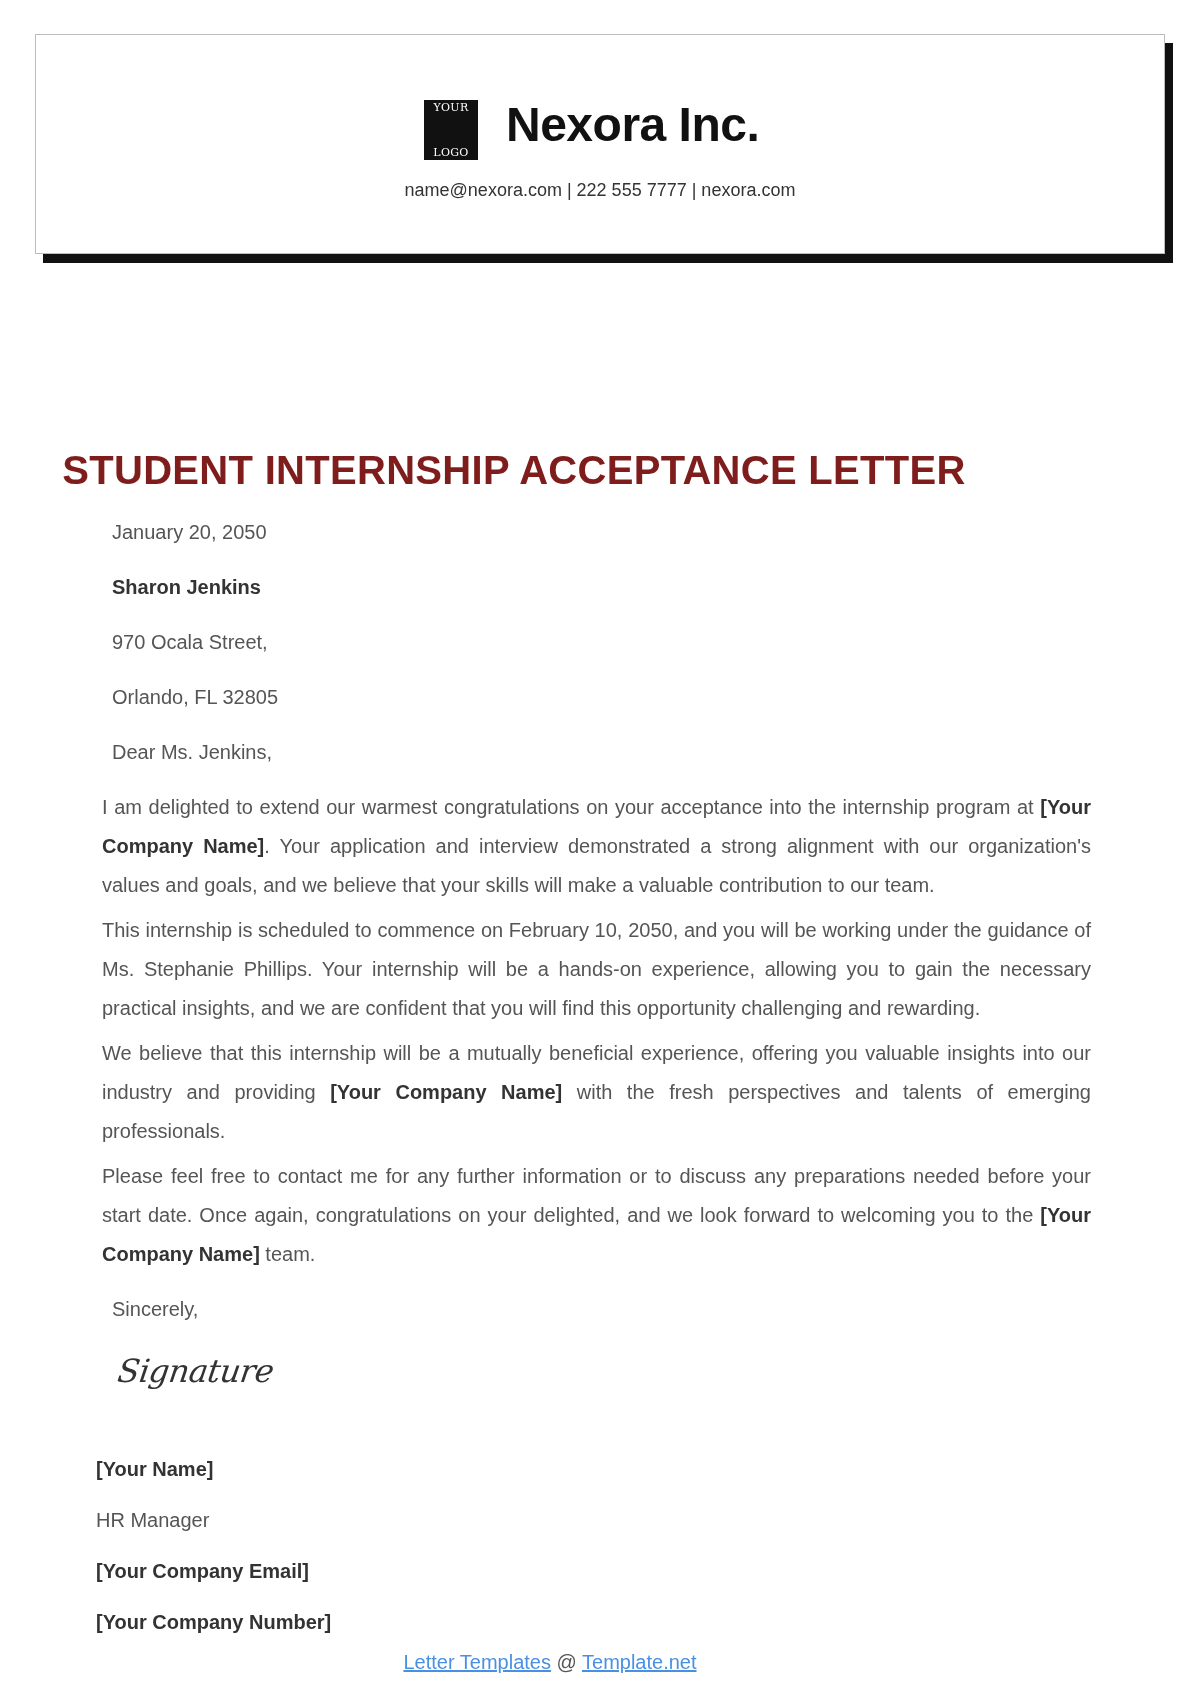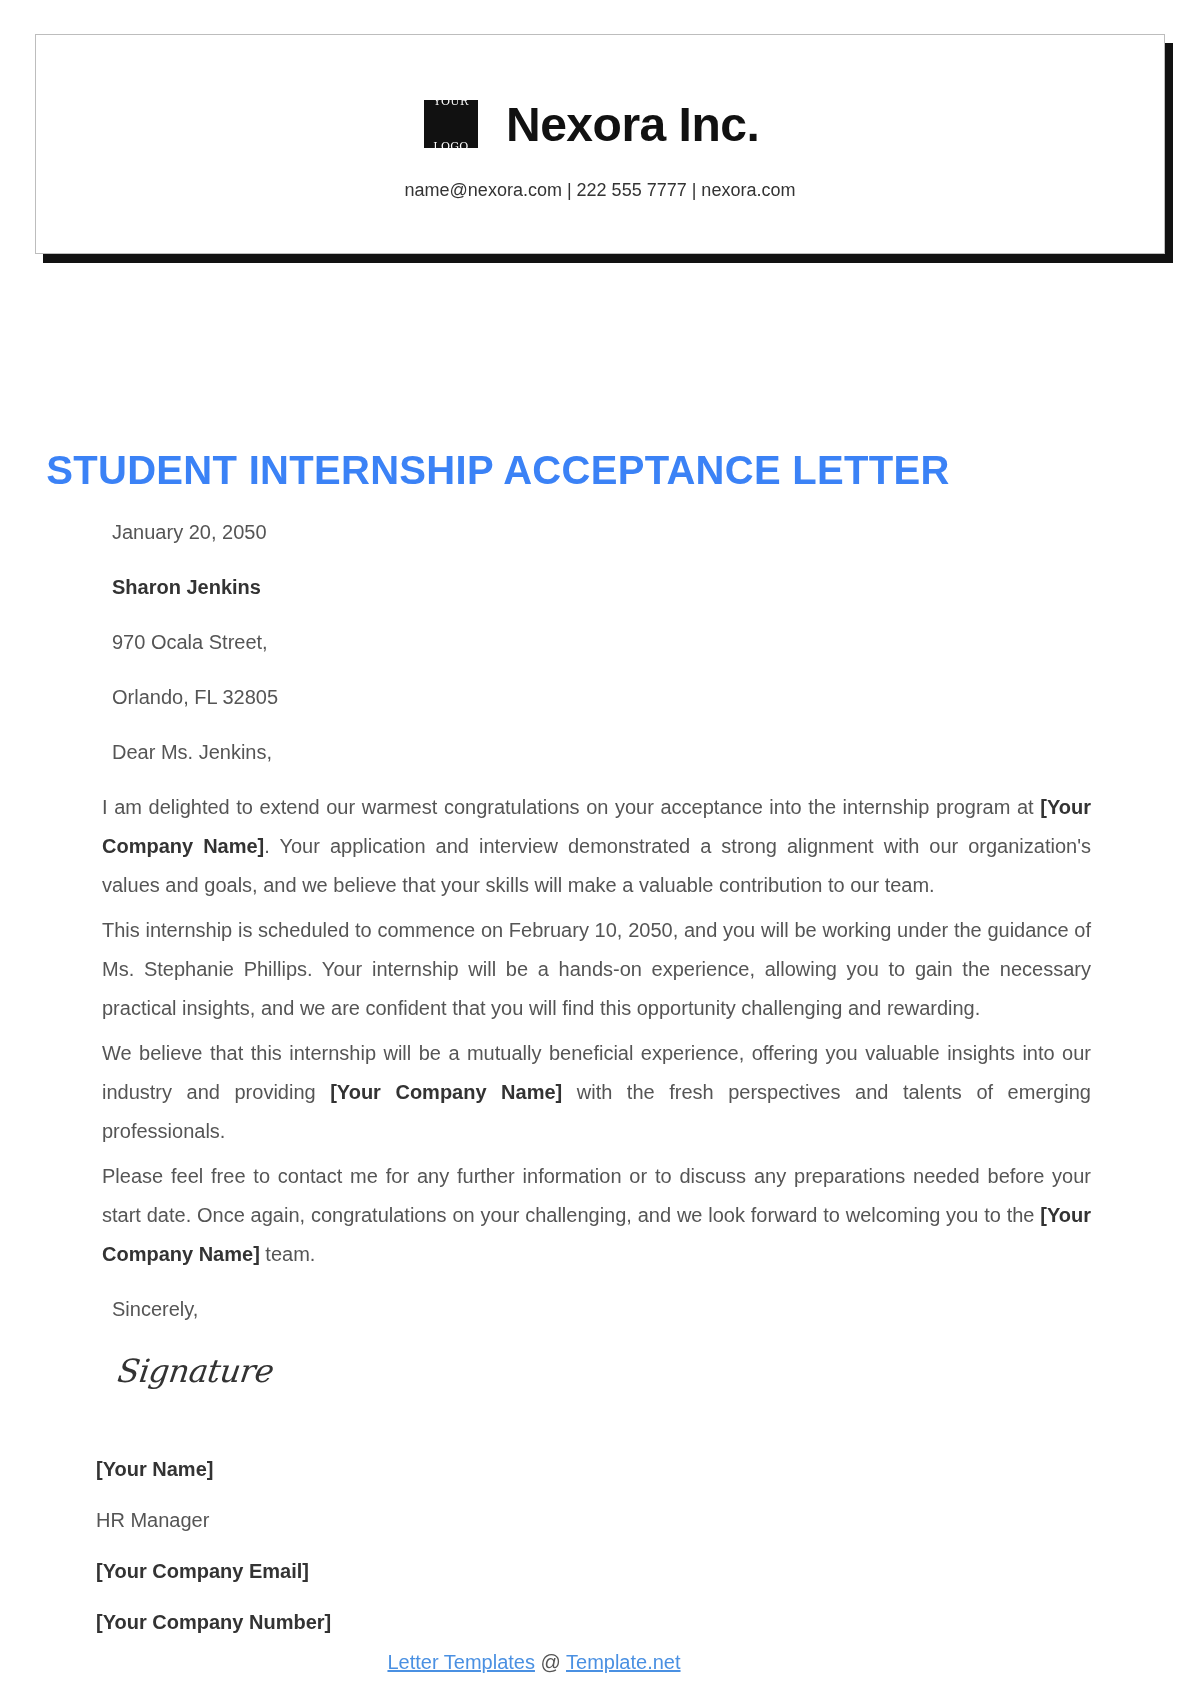--- a/index.html
+++ b/index.html
@@ -1,38 +1,38 @@
 <!DOCTYPE html>
 <html><head>
 <meta charset="utf-8">
 <style>
   html, body { margin:0; padding:0; background:#ffffff; }
   body { width:1200px; height:1701px; position:relative; overflow:hidden;
          font-family:"Liberation Sans", sans-serif; color:#555; }
   .header-box { position:absolute; left:35px; top:34px; width:1128px; height:218px;
                 border:1px solid #bdbdbd; background:#fff;
                 box-shadow:8px 9px 0 0 #111; }
-  .logo { position:absolute; left:388px; top:65px; width:54px; height:48px; background:#111;
+  .logo { position:absolute; left:388px; top:65px; width:54px; height:60px; background:#111;
           display:flex; flex-direction:column; align-items:center; justify-content:center;
           font-family:"DejaVu Serif", serif; color:#fff; font-size:11px; line-height:13px; letter-spacing:0.3px;gap:32px; }
   .company { position:absolute; left:470px; top:62px; font-size:48px; font-weight:bold; color:#111;
              line-height:56px; letter-spacing:-0.5px; }
   .contact { position:absolute; left:0; width:1128px; top:144px; text-align:center; font-size:18px;
              color:#333; line-height:22px; }
-  .title { position:absolute; left:0; width:996px; top:446px; text-align:center;
-           font-size:40px; font-weight:bold; color:#3b82f6; line-height:48px; letter-spacing:0.3px; }
+  .title { position:absolute; left:16px; width:996px; top:446px; text-align:center;
+           font-size:40px; font-weight:bold; color:#7f1d1d; line-height:48px; letter-spacing:0.3px; }
   .letter { position:absolute; left:96px; top:497px; width:1001px; font-size:20px; line-height:39px; color:#555; }
   .letter p { margin:6px; text-align:justify; }
   .letter .line { margin:16px; }
   .letter b, .bold { font-weight:bold; color:#333; }
   .signature { position:absolute; left:118px; top:1352px; font-family:"DejaVu Serif", serif;
                font-style:italic; font-size:32px; color:#333; letter-spacing:-0.5px; transform:skewX(-8deg); }
   .sig-block { position:absolute; left:96px; top:1444px; font-size:20px; line-height:51px; }
   .sig-block div { margin:0; }
-  .footer { position:absolute; left:0; width:1068px; top:1649px; text-align:center; font-size:20px;
+  .footer { position:absolute; left:16px; width:1068px; top:1649px; text-align:center; font-size:20px;
             line-height:26px; color:#555; }
   .footer a { color:#4a90e2; text-decoration:underline; }
 </style>
 </head>
 <body>
 
 <div class="header-box">
   <div class="logo">
     <span>YOUR</span>
     <span>LOGO</span>
@@ -45,21 +45,21 @@
 
 <div class="letter">
   <div class="line">January 20, 2050</div>
   <div class="line bold">Sharon Jenkins</div>
   <div class="line">970 Ocala Street,</div>
   <div class="line">Orlando, FL 32805</div>
   <div class="line">Dear Ms. Jenkins,</div>
   <p><span>I am delighted to extend our warmest congratulations on your acceptance into the internship program at </span><b>[Your Company Name]</b><span>. Your application and interview demonstrated a strong alignment with our organization's values and goals, and we believe that your skills will make a valuable contribution to our team.</span></p>
   <p><span>This internship is scheduled to commence on February 10, 2050, and you will be working under the guidance of Ms. Stephanie Phillips. Your internship will be a hands-on experience, allowing you to gain the necessary practical insights, and we are confident that you will find this opportunity challenging and rewarding.</span></p>
   <p><span>We believe that this internship will be a mutually beneficial experience, offering you valuable insights into our industry and providing </span><b>[Your Company Name]</b><span> with the fresh perspectives and talents of emerging professionals.</span></p>
-  <p><span>Please feel free to contact me for any further information or to discuss any preparations needed before your start date. Once again, congratulations on your challenging, and we look forward to welcoming you to the </span><b>[Your Company Name]</b><span> team.</span></p>
+  <p><span>Please feel free to contact me for any further information or to discuss any preparations needed before your start date. Once again, congratulations on your delighted, and we look forward to welcoming you to the </span><b>[Your Company Name]</b><span> team.</span></p>
   <div class="line">Sincerely,</div>
 </div>
 
 <div class="signature">Signature</div>
 
 <div class="sig-block">
   <div class="bold">[Your Name]</div>
   <div>HR Manager</div>
   <div class="bold">[Your Company Email]</div>
   <div class="bold">[Your Company Number]</div>

